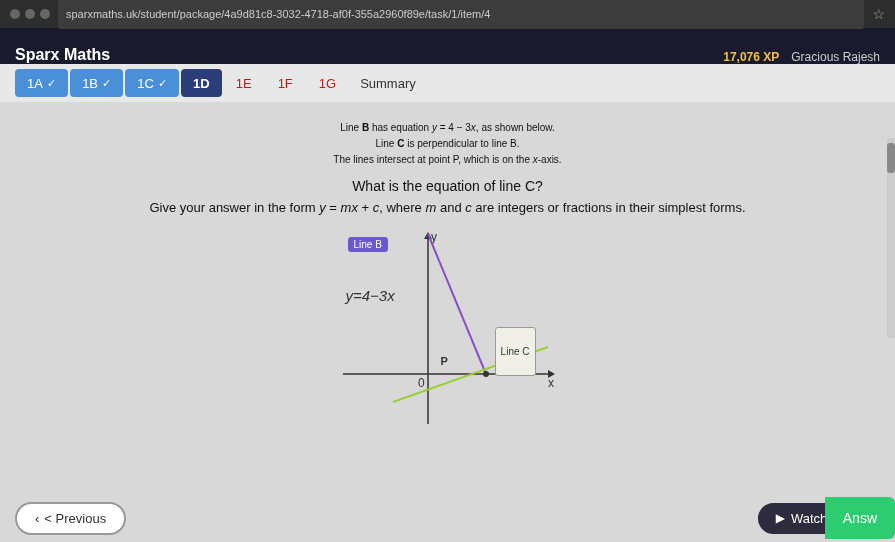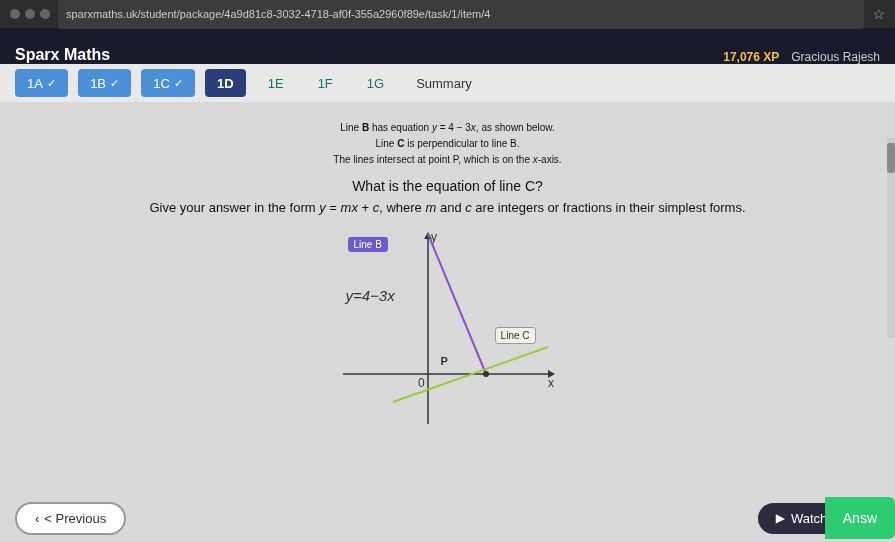--- a/index.html
+++ b/index.html
@@ -73,21 +73,21 @@
       font-weight: bold;
     }
 
     
     .tab-bar {
       background: #e8e8e8;
       height: 38px;
       display: flex;
       align-items: center;
       padding: 0 15px;
-      gap: 10px;
+      gap: 2px;
     }
     .tab {
       height: 28px;
       padding: 0 12px;
       border-radius: 4px;
       display: flex;
       align-items: center;
       font-size: 13px;
       cursor: pointer;
       gap: 4px;
@@ -96,21 +96,21 @@
       background: #4a90d9;
       color: white;
     }
     .tab-active {
       background: #2c3e7a;
       color: white;
       font-weight: bold;
     }
     .tab-inactive {
       background: transparent;
-      color: #0f766e;
+      color: #b91c1c;
     }
     .tab-check {
       font-size: 11px;
     }
     .tab-summary {
       background: transparent;
       color: #333;
       font-size: 13px;
       padding: 0 10px;
       cursor: pointer;
@@ -184,21 +184,21 @@
       margin-top: 36px;
     }
     .line-c-label {
       position: absolute;
       top: 98px;
       right: 22px;
       background: #f0f0e8;
       border: 1px solid #999;
       color: #333;
       font-size: 10px;
-      padding: 2px 5px;
+      padding: 18px 5px;
       border-radius: 3px;
     }
     .point-p-label {
       position: absolute;
       top: 126px;
       left: 103px;
       color: #333;
       font-size: 11px;
       font-weight: bold;
     }

